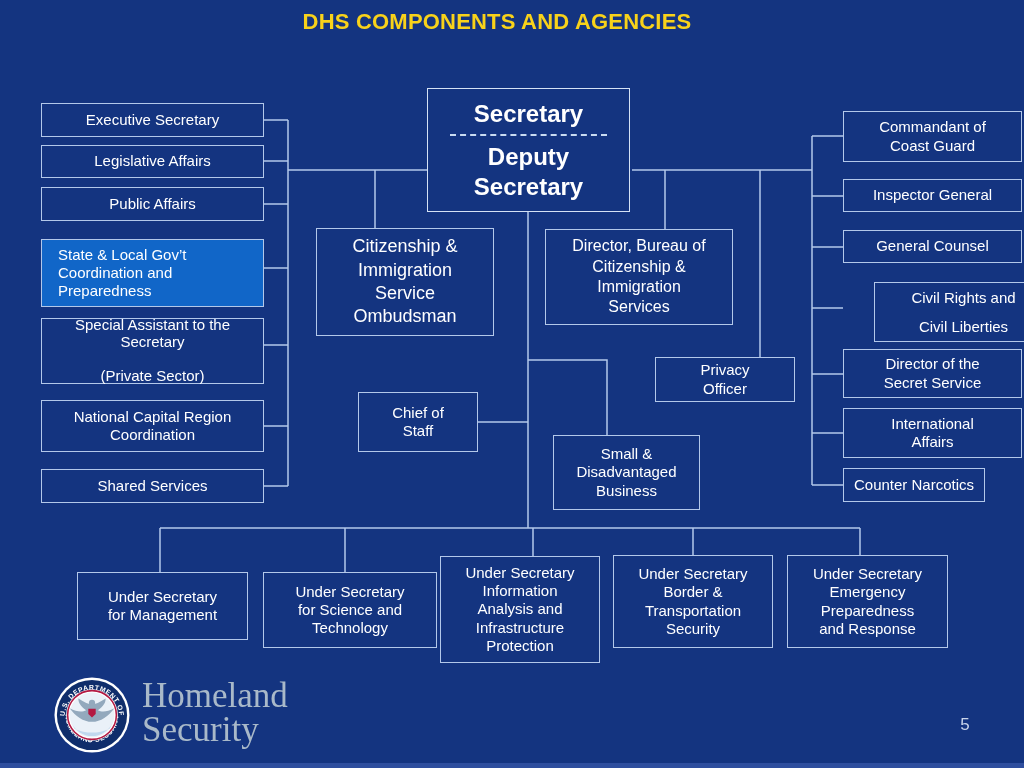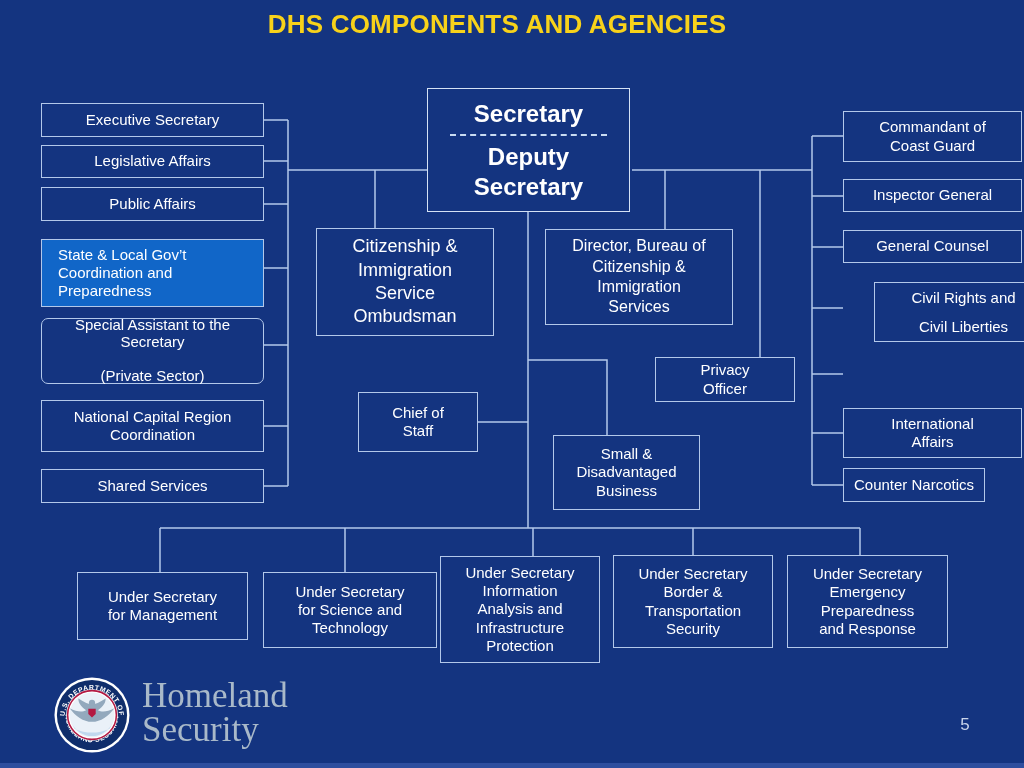--- a/index.html
+++ b/index.html
@@ -4,30 +4,30 @@
 <style>
   :root{
     --bg:#143480; --border:#B3C8EA; --hl:#1166C8; --title:#F8D21A;
     --txt:#FFFFFF; --line:#B3C8EA; --wordmark:#A9B9C9; --sealnavy:#0F2D6B; --sealred:#B31942;
   }
   html,body{margin:0;padding:0;}
   body{width:1024px;height:768px;overflow:hidden;background:var(--bg);
        font-family:"Liberation Sans",sans-serif;-webkit-font-smoothing:antialiased;}
   .stage{position:absolute;inset:0;width:1024px;height:768px;}
   .title{position:absolute;top:9px;left:0;width:994px;text-align:center;
-         color:var(--title);font-size:26px;font-weight:bold;letter-spacing:.2px;}
+         color:var(--title);font-size:22px;font-weight:bold;letter-spacing:.2px;}
   .obox{position:absolute;box-sizing:border-box;border:1.4px solid var(--border);
         background:var(--bg);color:var(--txt);font-weight:normal;font-size:15px;
         display:flex;align-items:center;justify-content:center;text-align:center;
         white-space:pre-line;line-height:1.22;padding:2px 4px;}
   .obox.hl{background:var(--hl);justify-content:flex-start;text-align:left;padding-left:16px;}
   .obox.big{font-size:18px;line-height:1.3;}
   .obox.med{font-size:16px;line-height:1.28;}
   .obox.gap{line-height:1.95;margin-left:31px;}
-  .obox.tight{line-height:1.12;border-radius:7px;}
+  .obox.tight{line-height:1.12;}
   .secretary{position:absolute;box-sizing:border-box;border:1.6px solid #D5E2F5;
              background:var(--bg);color:var(--txt);font-weight:bold;font-size:24px;
              display:flex;flex-direction:column;align-items:center;justify-content:center;
              text-align:center;line-height:1.25;}
   .sec-divider{width:78%;border-top:2px dashed #C9DCF2;margin:5px 0 6px 0;}
   .sec-line2{white-space:pre-line;}
   svg.wires{position:absolute;left:0;top:0;pointer-events:none;}
   .wordmark{position:absolute;left:142px;top:679px;color:var(--wordmark);
             font-family:"Liberation Serif",serif;font-size:35px;line-height:.98;font-weight:normal;}
   .pagenum{position:absolute;left:950px;top:715px;width:30px;text-align:center;
@@ -82,20 +82,22 @@
   <div class="obox" style="left:41px;top:400px;width:223px;height:52px;">National Capital Region
 Coordination</div>
   <div class="obox" style="left:41px;top:469px;width:223px;height:34px;text-align:center;">Shared Services</div>
 
   <div class="obox" style="left:843px;top:179px;width:179px;height:33px;">Inspector General</div>
   <div class="obox" style="left:843px;top:111px;width:179px;height:51px;">Commandant of
 Coast Guard</div>
   <div class="obox" style="left:843px;top:230px;width:179px;height:33px;">General Counsel</div>
   <div class="obox gap" style="left:843px;top:282px;width:179px;height:60px;">Civil Rights and
 Civil Liberties</div>
+  <div class="obox" style="left:843px;top:349px;width:179px;height:49px;">Director of the
+Secret Service</div>
   <div class="obox" style="left:843px;top:408px;width:179px;height:50px;">International
 Affairs</div>
   <div class="obox" style="left:843px;top:468px;width:142px;height:34px;">Counter Narcotics</div>
 
   <div class="obox big" style="left:316px;top:228px;width:178px;height:108px;">Citizenship &amp;
 Immigration
 Service
 Ombudsman</div>
   <div class="obox med" style="left:545px;top:229px;width:188px;height:96px;">Director, Bureau of
 Citizenship &amp;

